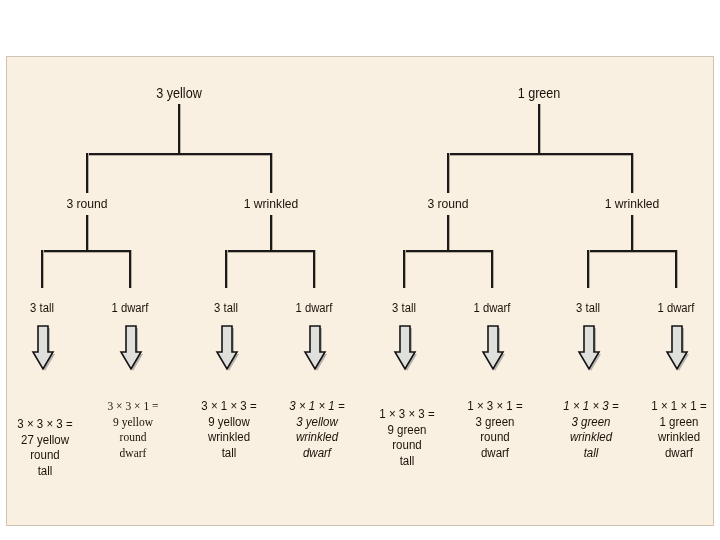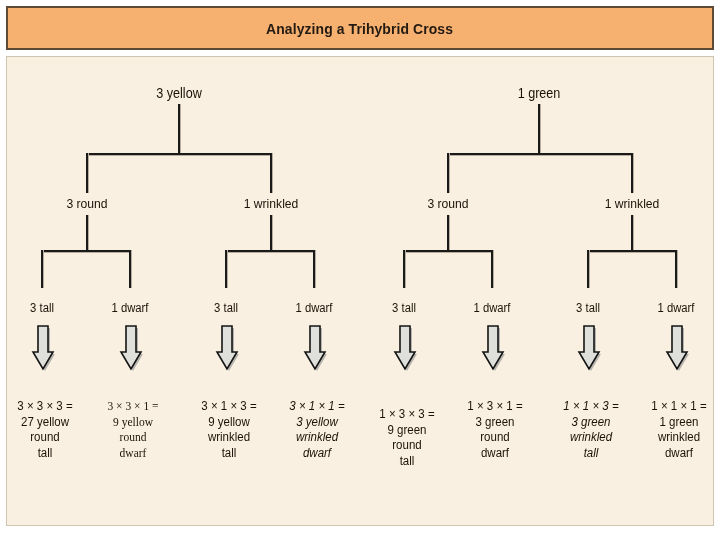--- a/index.html
+++ b/index.html
@@ -123,23 +123,20 @@
     display: block;
     white-space: nowrap;
     transform: scaleX(0.92);
   }
 </style>
 </head>
 <body>
 
 <div id="slide">
 
-  <div id="header">
-    <div id="header-title">Analyzing a Trihybrid Cross</div>
-  </div>
 
   <div id="panel">
     <div id="diagram">
 
       <div class="node root" style="left:172px; top:28px;">3 yellow</div>
       <div class="node root" style="left:532px; top:28px;">1 green</div>
 
       <div class="vline" style="left:171px; top:47px; height:50px;"></div>
       <div class="vline" style="left:531px; top:47px; height:50px;"></div>
 
@@ -233,21 +230,21 @@
         </svg>
       </div>
 
       <div class="arrow" style="left:669px; top:267px;">
         <svg width="28" height="48" viewBox="0 0 28 48" xmlns="http://www.w3.org/2000/svg">
           <path d="M10 2 L20 2 L20 28 L25 28 L15 45 L5 28 L10 28 Z" fill="#B6B4AE" transform="translate(2,2)"></path>
           <path d="M10 2 L20 2 L20 28 L25 28 L15 45 L5 28 L10 28 Z" fill="#DFDFDB" stroke="#141414" stroke-width="1.6" stroke-linejoin="miter"></path>
         </svg>
       </div>
 
-      <div class="result" style="left:38px; top:342px;">
+      <div class="result" style="left:38px; top:360px;">
         <span class="eq">3 × 3 × 3 =</span>
         <span class="ln">27 yellow</span>
         <span class="ln">round</span>
         <span class="ln">tall</span>
       </div>
 
       <div class="result" style="left:126px; top:342px;font-family:Liberation Serif, serif;">
         <span class="eq">3 × 3 × 1 =</span>
         <span class="ln">9 yellow</span>
         <span class="ln">round</span>

